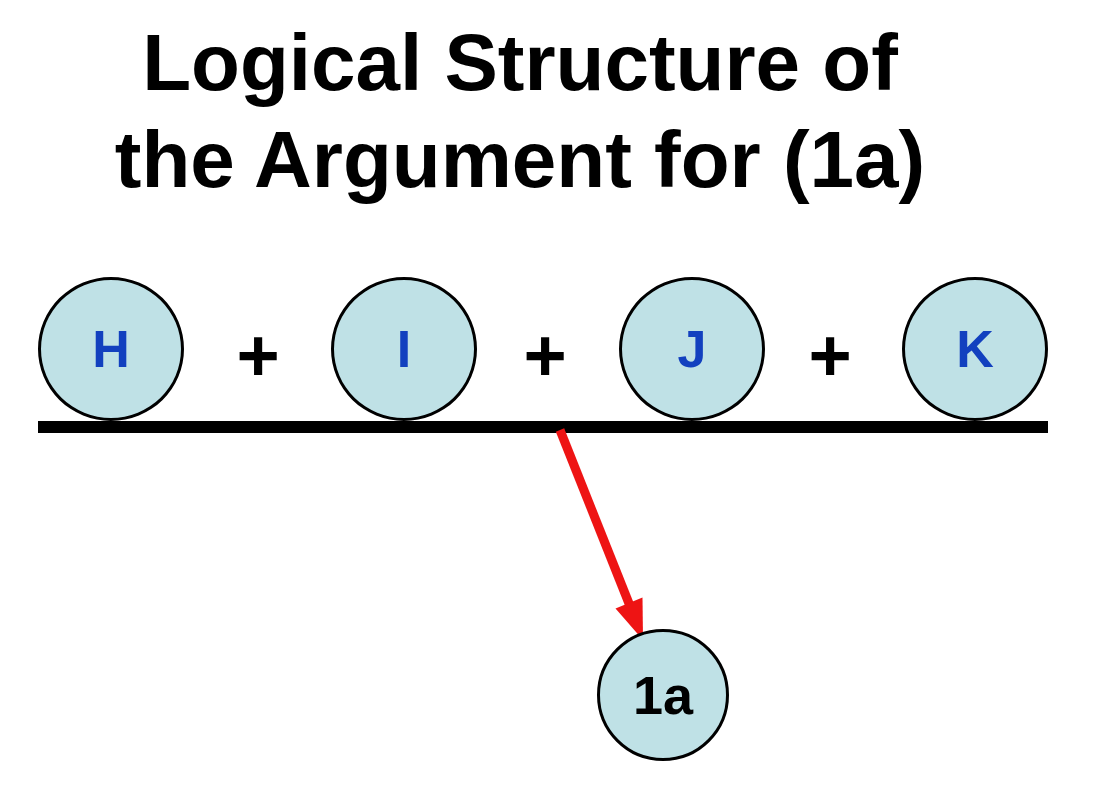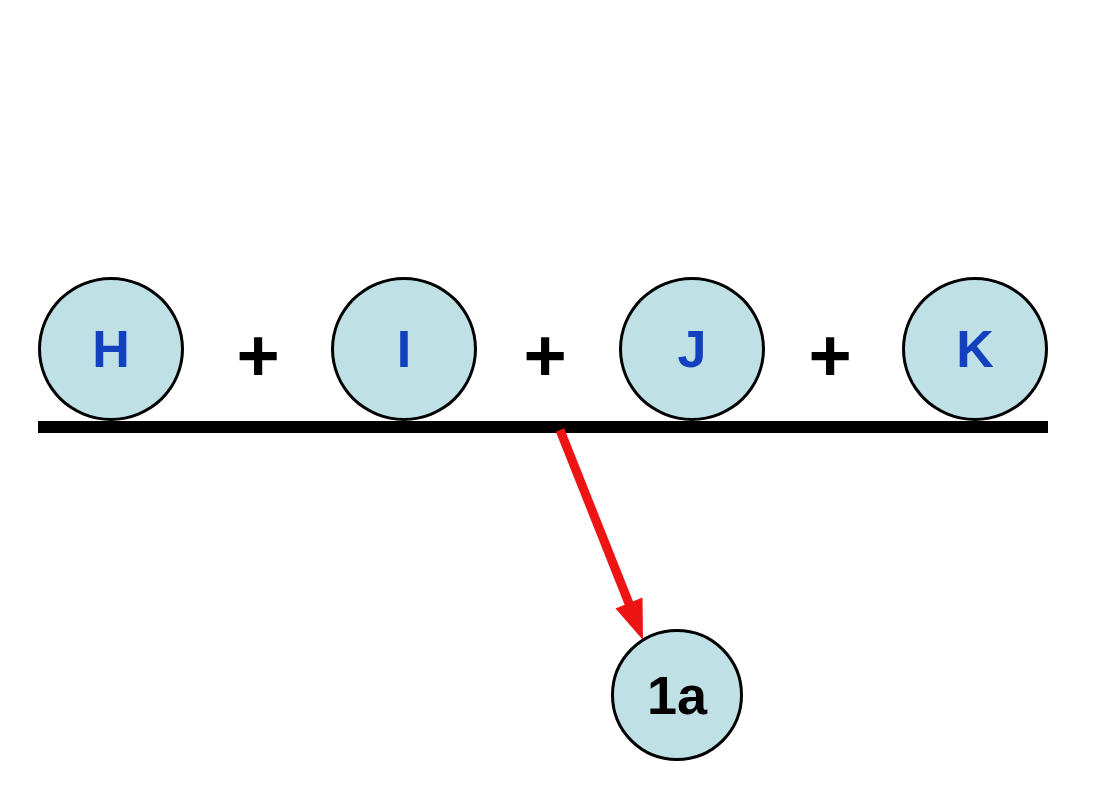--- a/index.html
+++ b/index.html
@@ -55,21 +55,21 @@
   .premise-label {
     color: #1240bf;
     font-weight: bold;
     font-size: 52px;
     line-height: 1;
   }
 
   .node-conclusion {
     width: 132px;
     height: 132px;
-    left: 611px;
+    left: 597px;
     top: 629px;
   }
   .conclusion-label {
     color: #000000;
     font-weight: bold;
     font-size: 54px;
     line-height: 1;
   }
 
   
@@ -104,20 +104,24 @@
     width: 1105px;
     height: 809px;
     pointer-events: none;
   }
 </style>
 </head>
 <body>
 
 <div class="canvas">
 
+  <h1 class="title">
+    <span>Logical Structure of</span>
+    <span>the Argument for (1a)</span>
+  </h1>
 
   <div class="node node-premise node-h">
     <span class="premise-label">H</span>
   </div>
 
   <span class="plus plus-1">+</span>
 
   <div class="node node-premise node-i">
     <span class="premise-label">I</span>
   </div>

